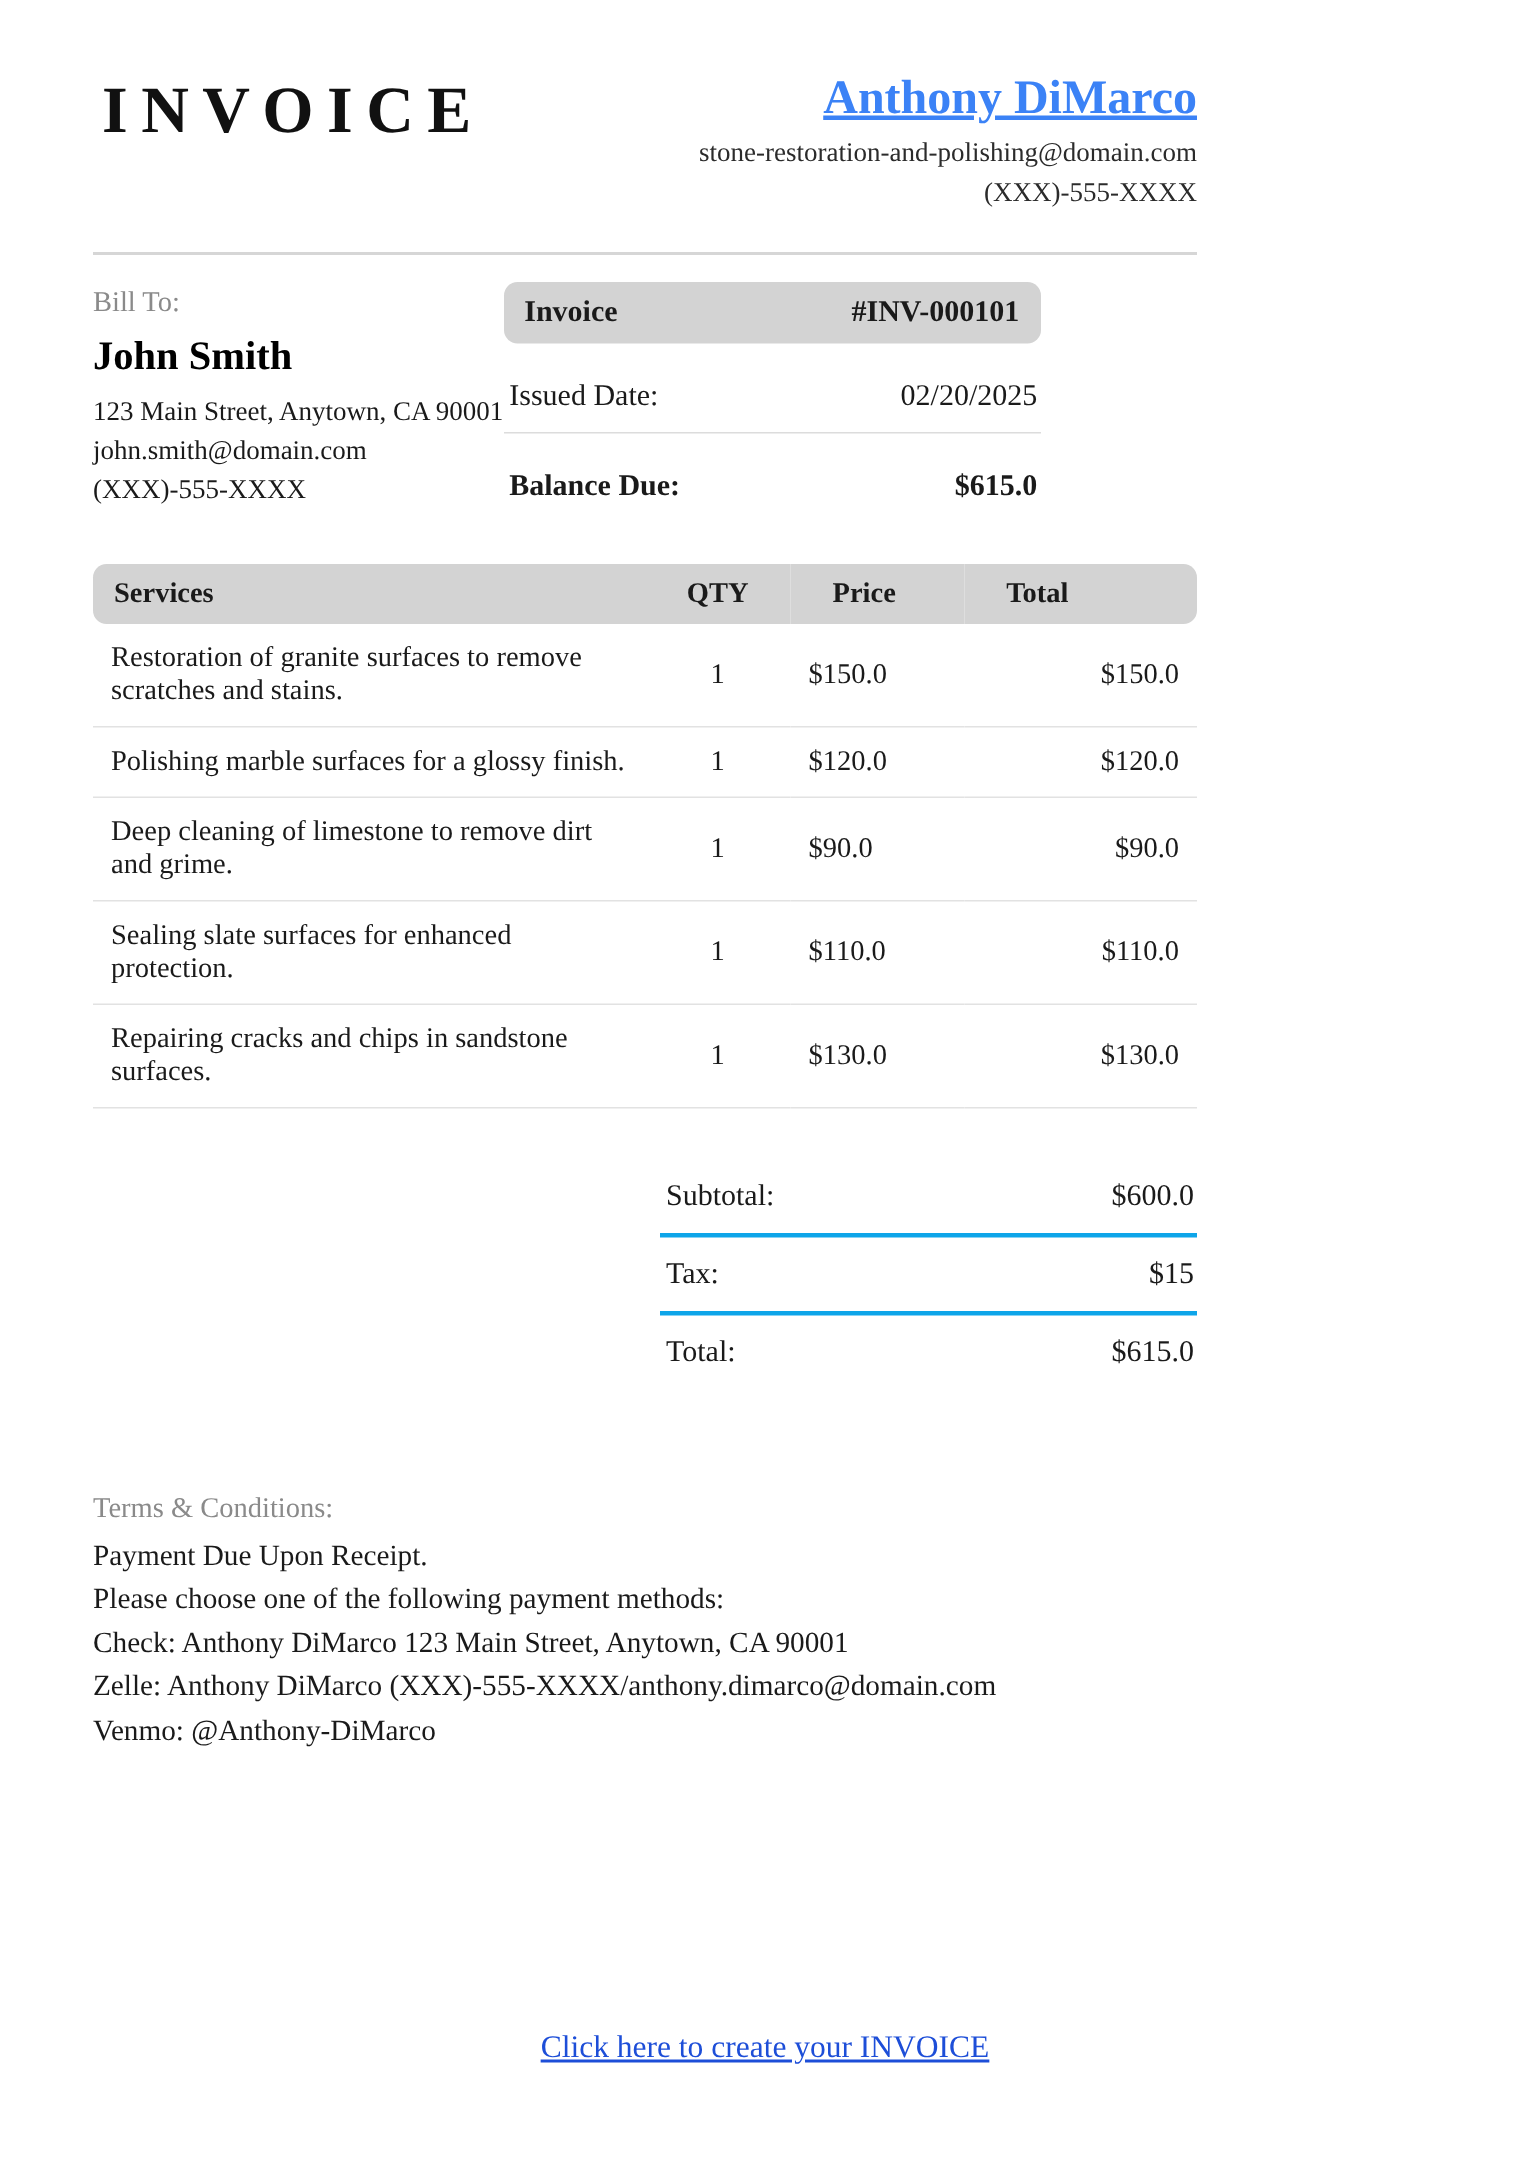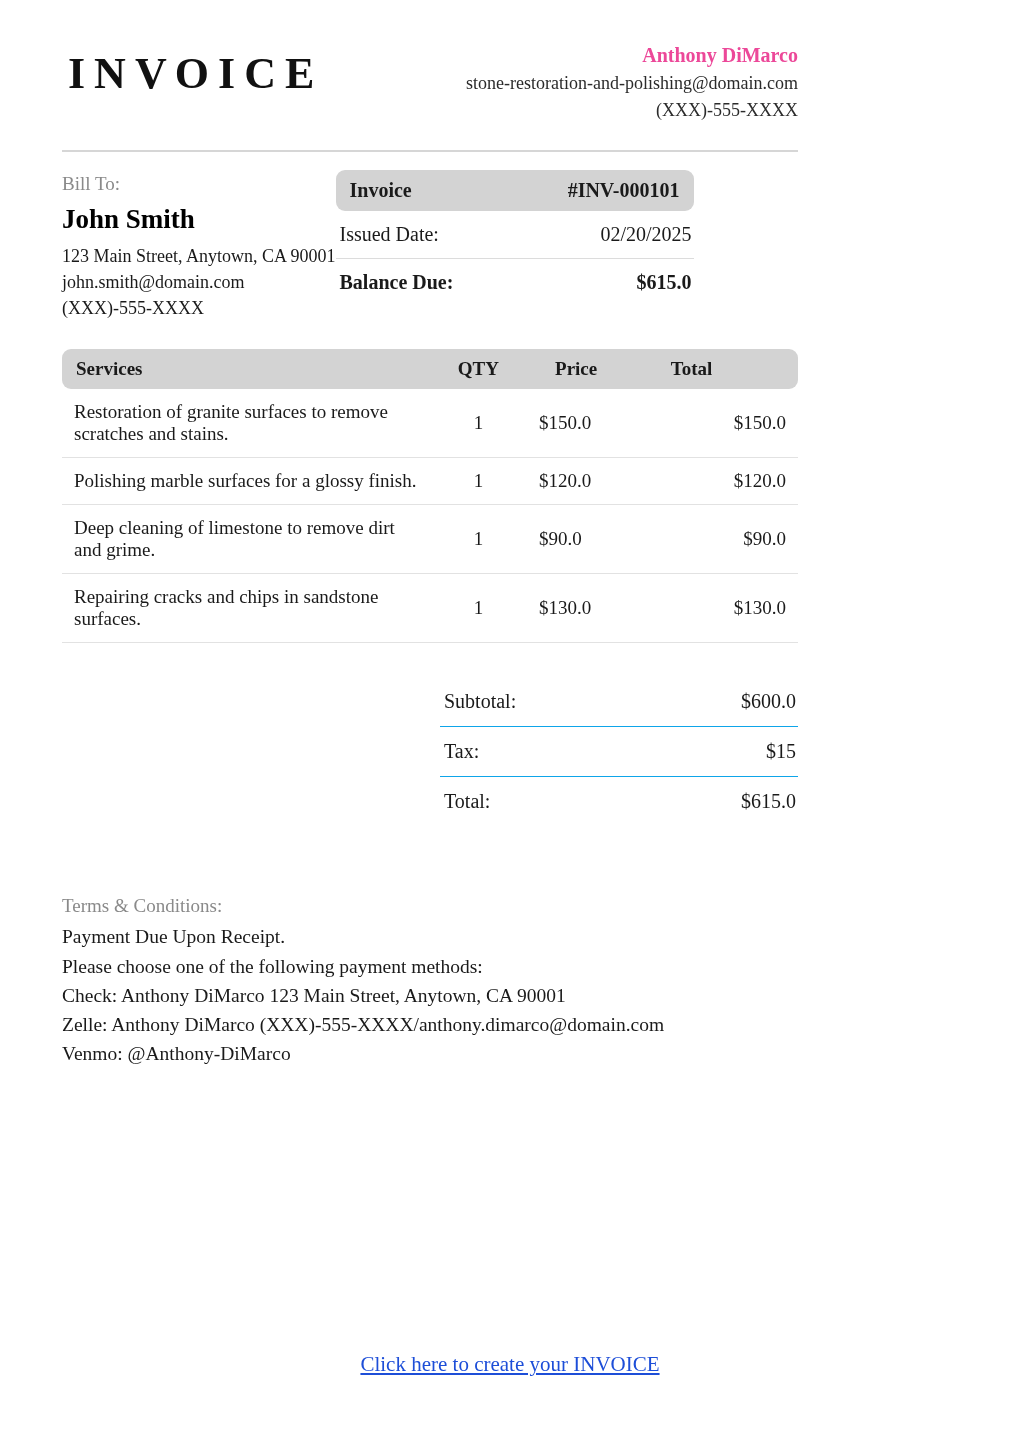--- a/index.html
+++ b/index.html
@@ -35,23 +35,24 @@
     font-size: 44px;
     font-weight: 700;
     letter-spacing: 9px;
     color: #111;
   }
   .biz {
     text-align: right;
     line-height: 1.5;
   }
   .biz-name {
-    font-size: 20px;
-    font-weight: 700;
-    color: #ec4899;
+    font-size: 32px;
+    font-weight: 700;
+    color: #3b82f6;
+    text-decoration: underline;
   }
   .biz-contact {
     font-size: 18px;
     color: #2b2b2b;
   }
   .top-divider {
     border: none;
     border-top: 2px solid #d6d6d6;
     margin: 26px 0 0 0;
   }
@@ -81,21 +82,21 @@
     border-radius: 9px;
     display: flex;
     justify-content: space-between;
     padding: 9px 14px;
     font-weight: 700;
     font-size: 20px;
   }
   .inv-row {
     display: flex;
     justify-content: space-between;
-    padding: 12px 2px 12px 4px;
+    padding: 24px 2px 12px 4px;
     border-bottom: 1px solid #dcdcdc;
     font-size: 20px;
   }
   .inv-row.last { border-bottom: none; }
   .inv-row.bold { font-weight: 700; }
 
   
   table.services {
     width: 100%;
     border-collapse: collapse;
@@ -125,21 +126,21 @@
   .totals {
     align-self: flex-end;
     width: 358px;
     margin-top: 34px;
     font-size: 20px;
   }
   .totals-row {
     display: flex;
     justify-content: space-between;
     padding: 13px 2px 13px 4px;
-    border-bottom: 1px solid #0ea5e9;
+    border-bottom: 3px solid #0ea5e9;
   }
   .totals-row.grand { font-weight: 400; border-bottom: none; }
 
   
   .terms {
     margin-top: 30px;
     font-size: 19.5px;
     line-height: 1.5;
   }
   .terms .muted { margin-bottom: 2px; margin-top: 36px; }
@@ -222,20 +223,26 @@
         <td class="col-price">$120.0</td>
         <td class="col-total">$120.0</td>
       </tr>
       <tr>
         <td class="col-desc">Deep cleaning of limestone to remove dirt and grime.</td>
         <td class="col-qty">1</td>
         <td class="col-price">$90.0</td>
         <td class="col-total">$90.0</td>
       </tr>
       <tr>
+        <td class="col-desc">Sealing slate surfaces for enhanced protection.</td>
+        <td class="col-qty">1</td>
+        <td class="col-price">$110.0</td>
+        <td class="col-total">$110.0</td>
+      </tr>
+      <tr>
         <td class="col-desc">Repairing cracks and chips in sandstone surfaces.</td>
         <td class="col-qty">1</td>
         <td class="col-price">$130.0</td>
         <td class="col-total">$130.0</td>
       </tr>
     </tbody>
   </table>
 
   <section class="totals">
     <div class="totals-row">

